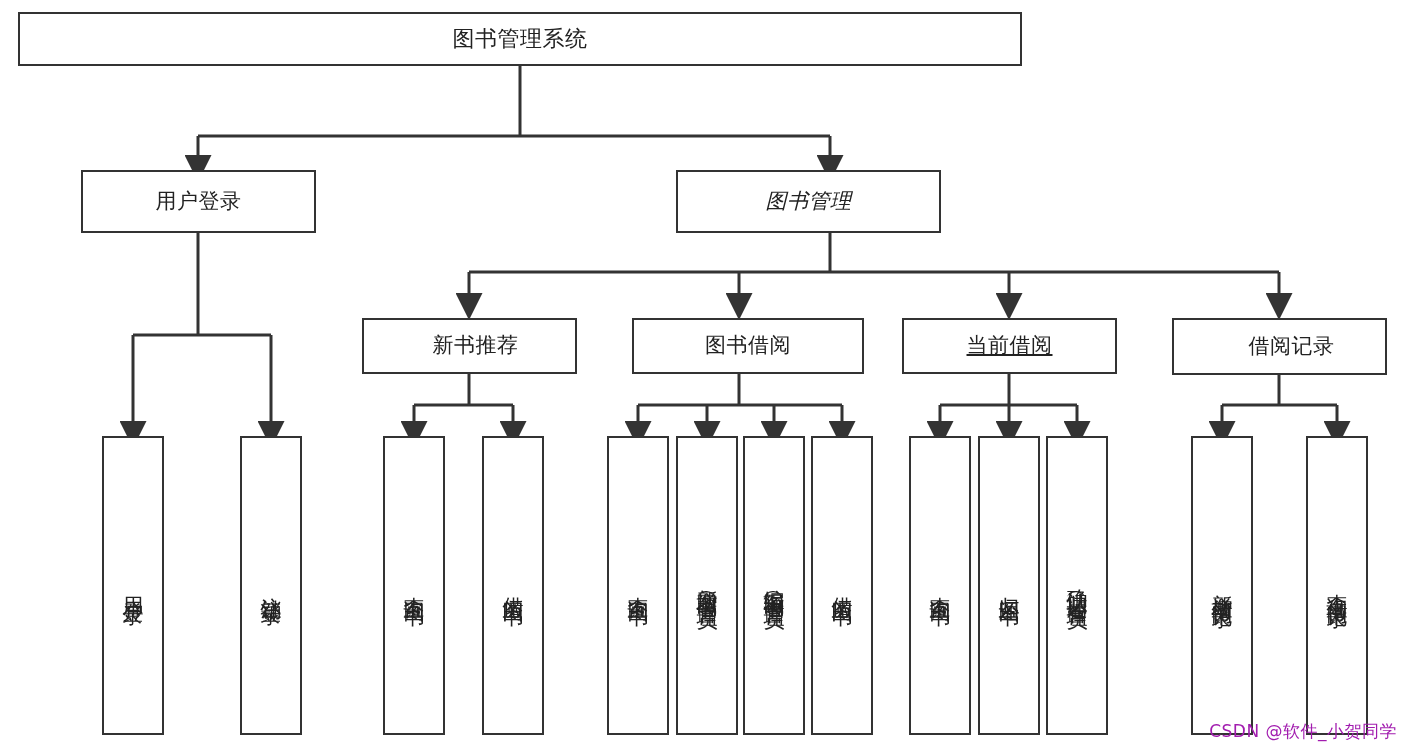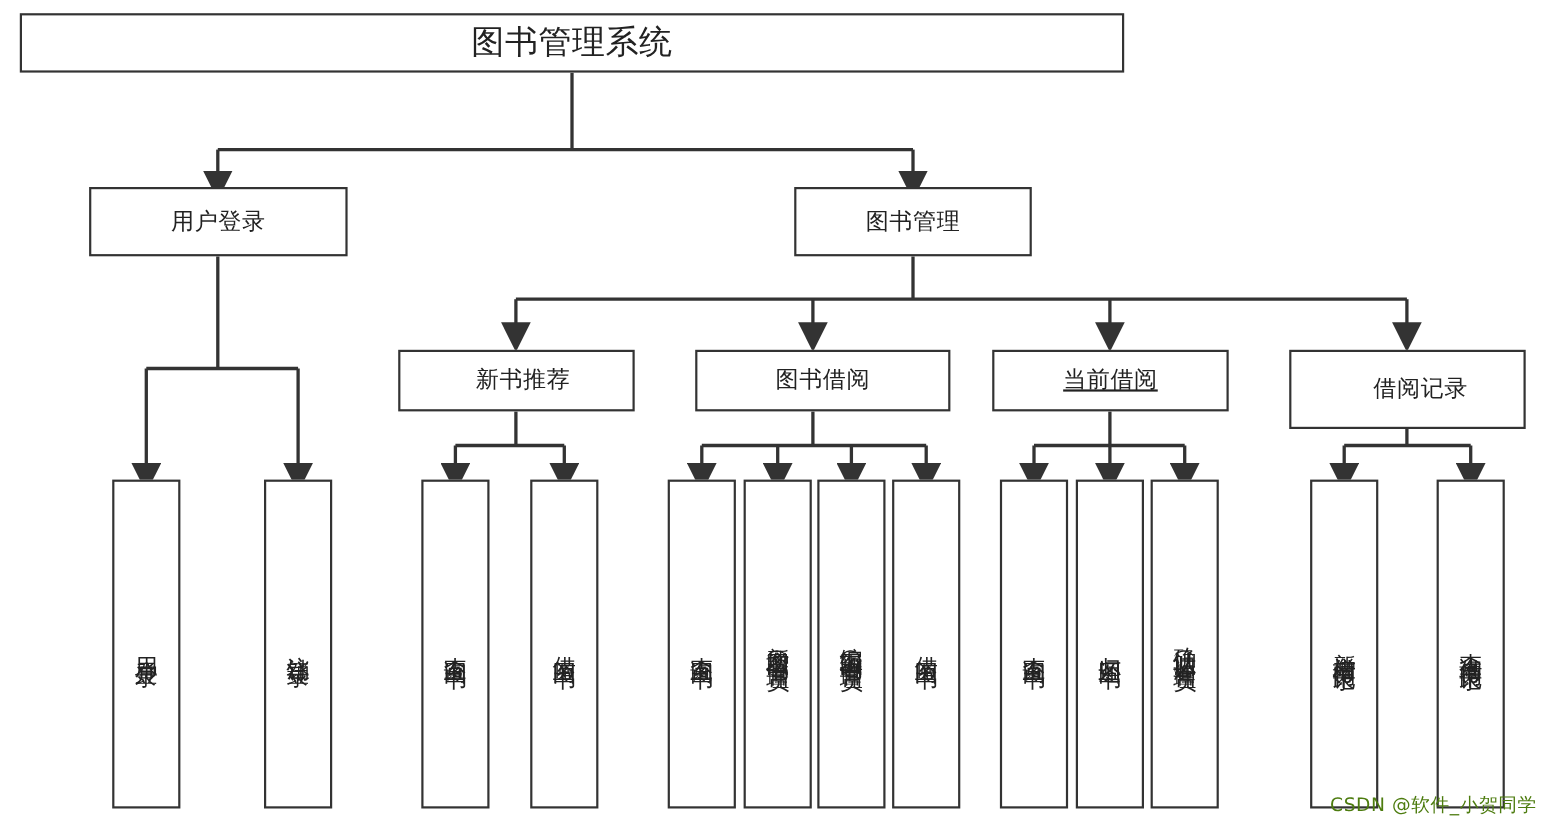--- a/index.html
+++ b/index.html
@@ -48,27 +48,27 @@
     justify-content: center;
   }
   .node.vertical .node-label {
     writing-mode: vertical-rl;
     text-orientation: upright;
     font-size: 21px;
     letter-spacing: 3px;
     line-height: 1.05;
     white-space: nowrap;
   }
-  .node.root .node-label { font-size: 30px; }
+  .node.root .node-label { font-size: 22px; }
   .watermark {
     position: absolute;
     right: 8px;
     bottom: 4px;
     font-size: 17px;
-    color: #4d7c0f;
+    color: #a21caf;
     white-space: nowrap;
     letter-spacing: 0.5px;
   }
 </style>
 </head>
 <body>
 
 <div id="diagram-root">
 
   <svg class="wires" viewBox="0 0 1405 747">
@@ -121,34 +121,34 @@
     </g>
   </svg>
 
   <div class="node horizontal root" style="left:18px; top:12px; width:1004px; height:54px;">
     <span class="node-label">图书管理系统</span>
   </div>
 
   <div class="node horizontal" style="left:81px; top:170px; width:235px; height:63px;">
     <span class="node-label">用户登录</span>
   </div>
-  <div class="node horizontal" style="left:722px; top:170px; width:216px; height:63px;">
+  <div class="node horizontal" style="left:676px; top:170px; width:265px; height:63px;font-style:italic;">
     <span class="node-label">图书管理</span>
   </div>
 
   <div class="node horizontal" style="left:362px; top:318px; width:215px; height:56px;padding-left:12px;">
     <span class="node-label">新书推荐</span>
   </div>
   <div class="node horizontal" style="left:632px; top:318px; width:232px; height:56px;">
     <span class="node-label">图书借阅</span>
   </div>
   <div class="node horizontal" style="left:902px; top:318px; width:215px; height:56px;text-decoration:underline;">
     <span class="node-label">当前借阅</span>
   </div>
-  <div class="node horizontal" style="left:1172px; top:318px; width:215px; height:72px;padding-left:24px;">
+  <div class="node horizontal" style="left:1172px; top:318px; width:215px; height:57px;padding-left:24px;">
     <span class="node-label">借阅记录</span>
   </div>
 
   <div class="node vertical" style="left:102px; top:436px; width:62px; height:299px;">
     <span class="node-label">用户登录</span>
   </div>
   <div class="node vertical" style="left:240px; top:436px; width:62px; height:299px;">
     <span class="node-label">注销登录</span>
   </div>
 

